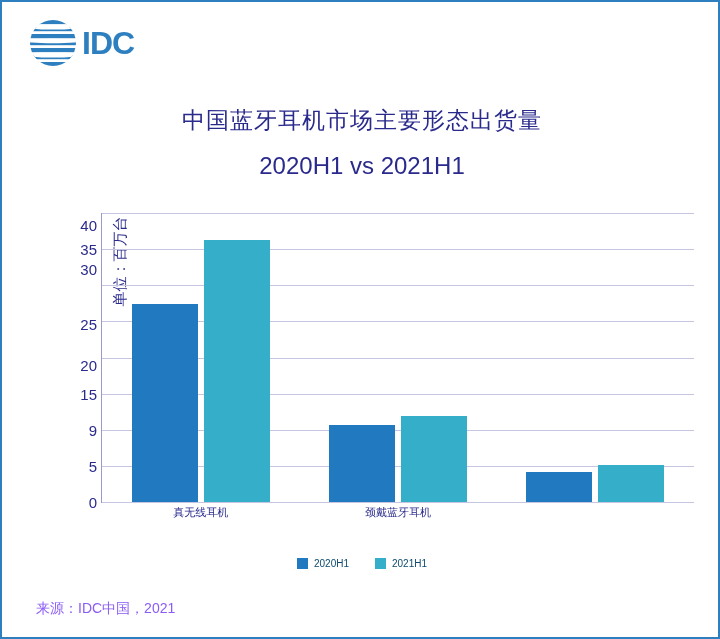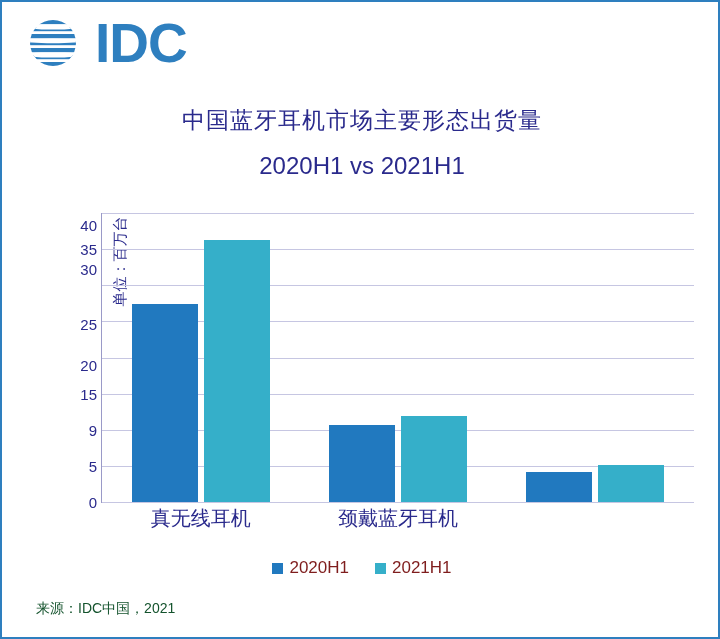--- a/index.html
+++ b/index.html
@@ -25,26 +25,25 @@
     position: absolute;
     left: 26px;
     top: 16px;
     display: flex;
     align-items: center;
     gap: 4px;
   }
   #logo-globe { width: 50px; height: 50px; display: block; }
   #logo-word {
     font-family: "Liberation Sans", sans-serif;
-    font-size: 55px;
+    font-size: 32px;
     font-weight: bold;
     color: #2E7FBF;
     letter-spacing: -1px;
     line-height: 50px;
-    margin-left: 13px;
   }
 
   
   #title {
     position: absolute;
     left: 0; top: 103px; width: 720px;
     text-align: center;
     font-size: 23px;
     color: #2A2A8C;
     font-family: "Liberation Sans", sans-serif;
@@ -128,21 +127,21 @@
     position: absolute;
     bottom: 0;
   }
   .bar.s0 { background: #2179BF; }
   .bar.s1 { background: #35AFC9; }
 
   .cat-label {
     position: absolute;
     top: 303px;
     text-align: center;
-    font-size: 20px;
+    font-size: 11px;
     color: #2A2A8C;
     white-space: nowrap;
   }
 
   
   #legend {
     position: absolute;
     left: 0;
     top: 556px;
     width: 720px;
@@ -155,31 +154,31 @@
     display: flex;
     align-items: center;
     gap: 6px;
   }
   .legend-swatch {
     width: 11px;
     height: 11px;
     display: inline-block;
   }
   .legend-text {
-    font-size: 17px;
-    color: #7f1d1d;
+    font-size: 10px;
+    color: #0c4a6e;
   }
 
   
   #source {
     position: absolute;
     left: 34px;
     top: 598px;
     font-size: 14px;
-    color: #14532d;
+    color: #8b5cf6;
   }
 </style>
 </head>
 <body>
 
 <div id="page">
 
   <div id="logo">
     <svg id="logo-globe" viewBox="0 0 50 50" aria-hidden="true">
       <defs>

